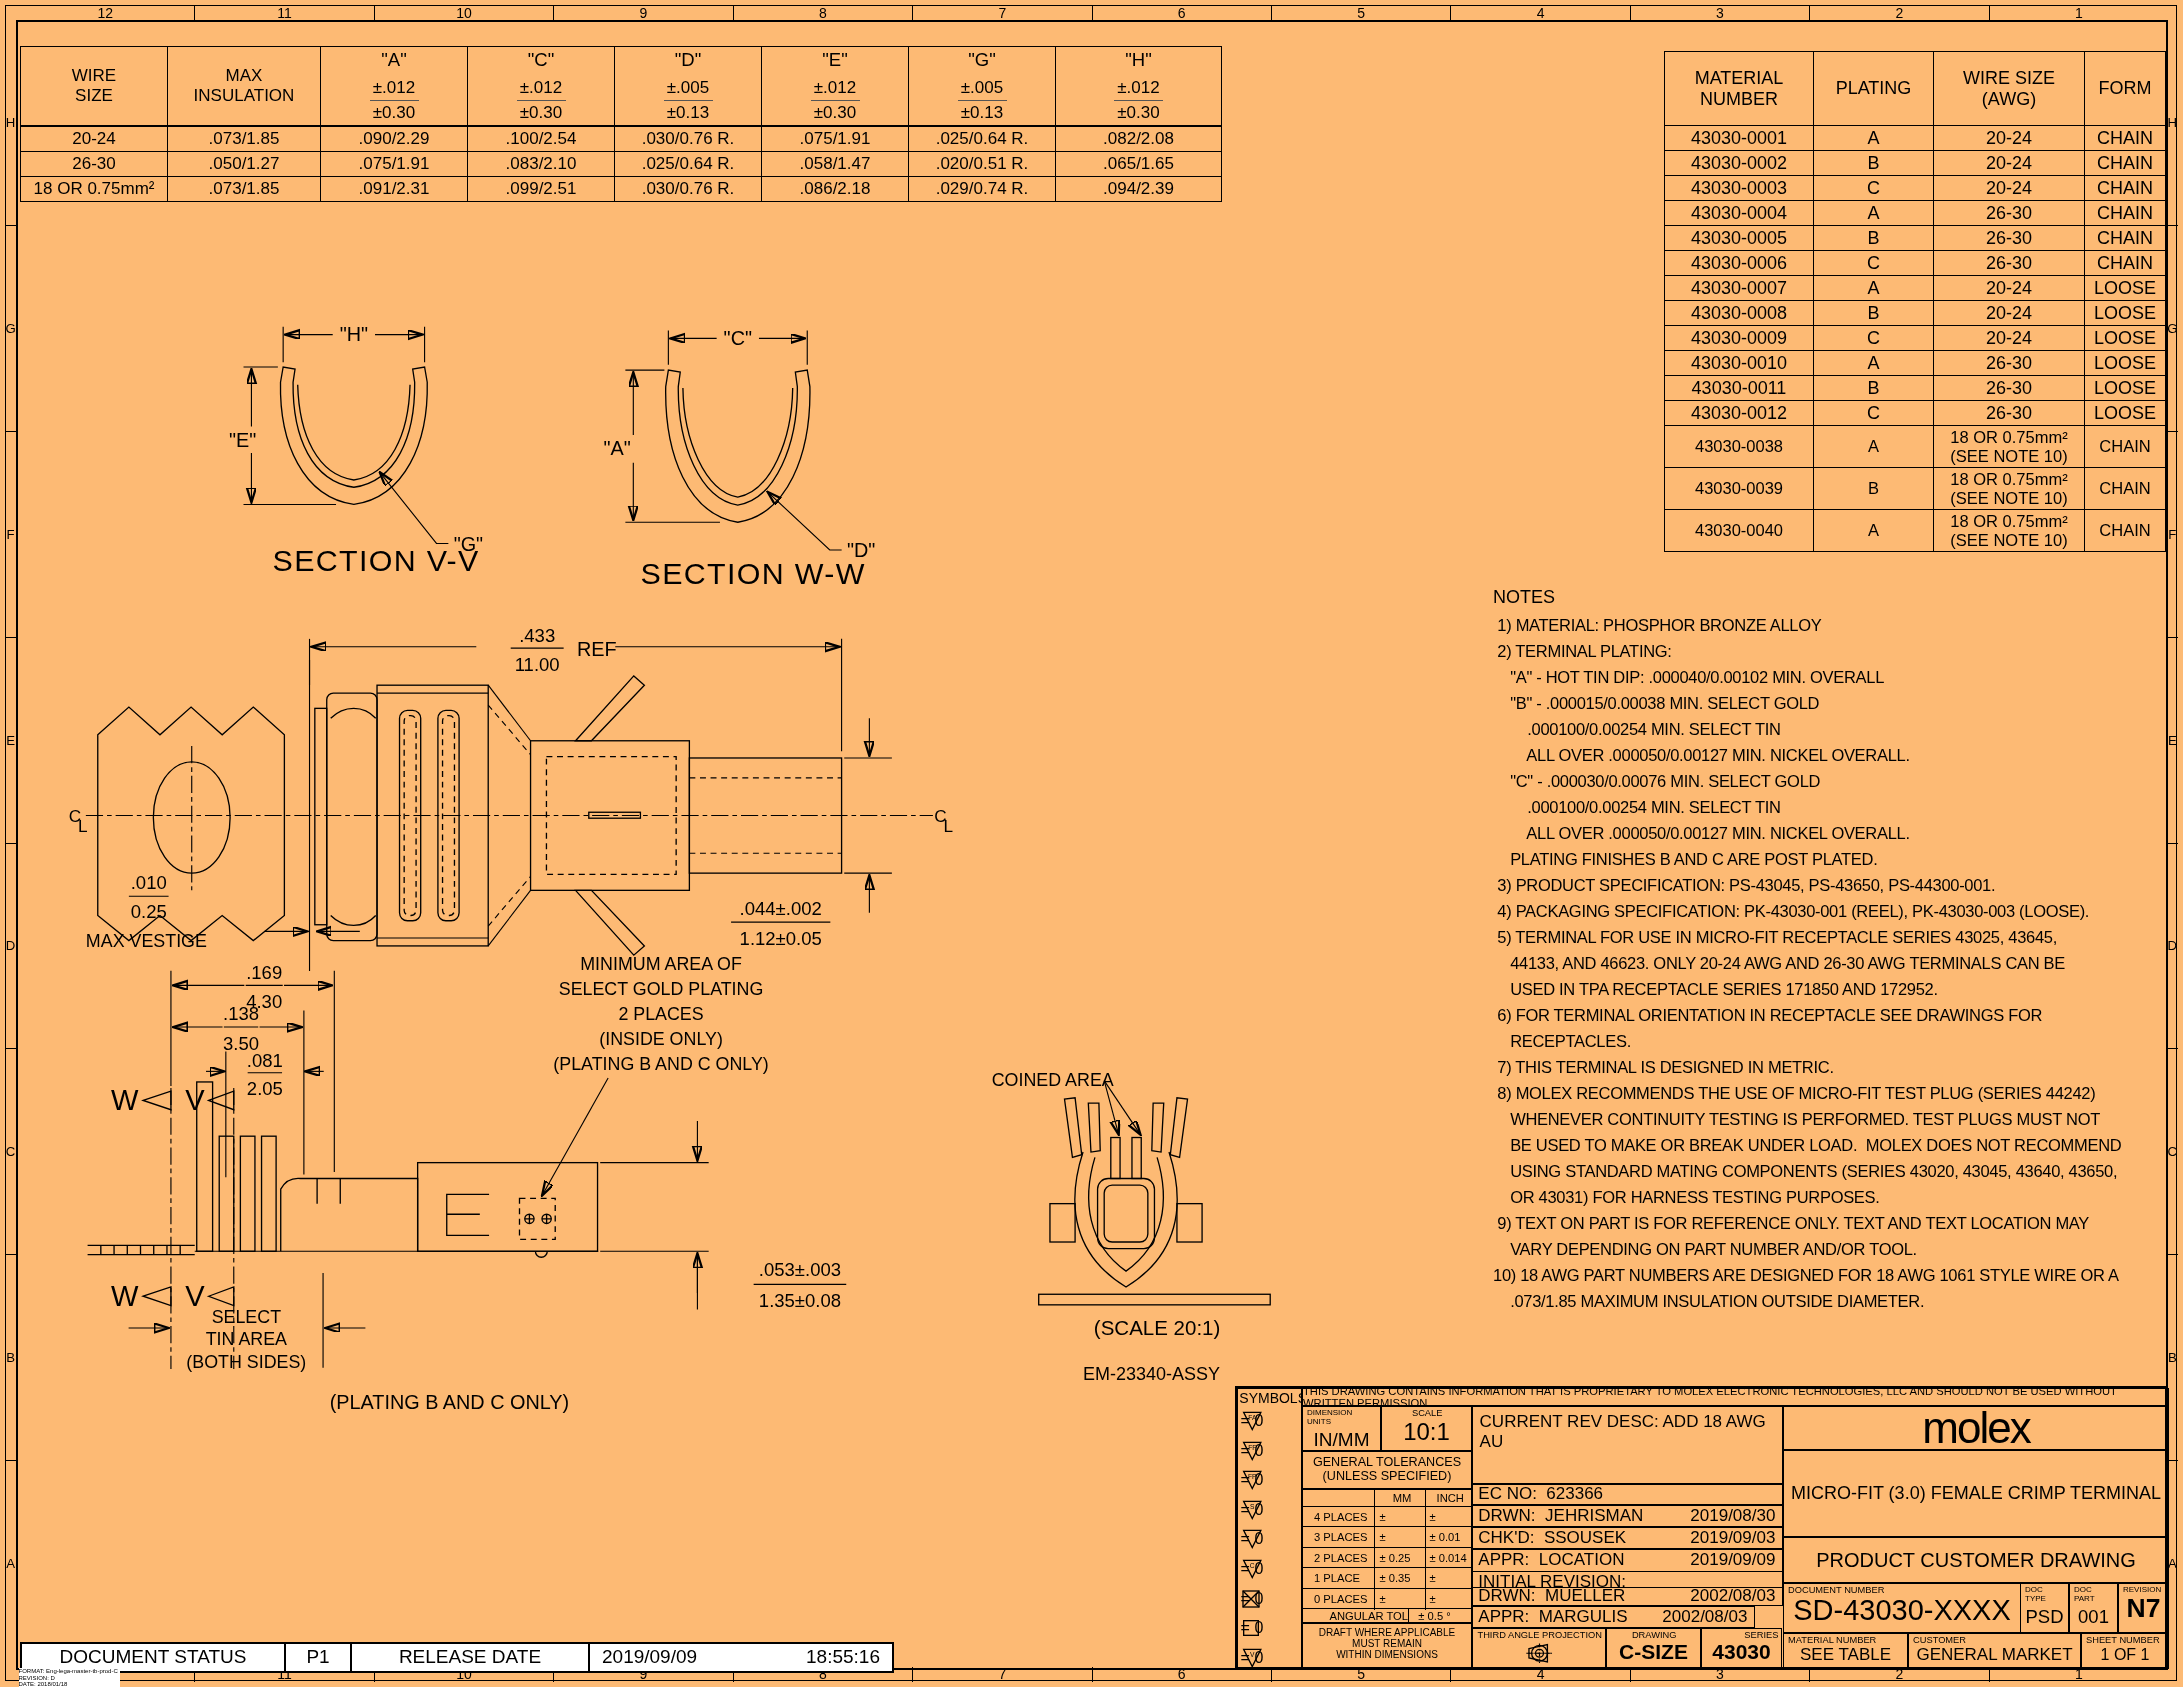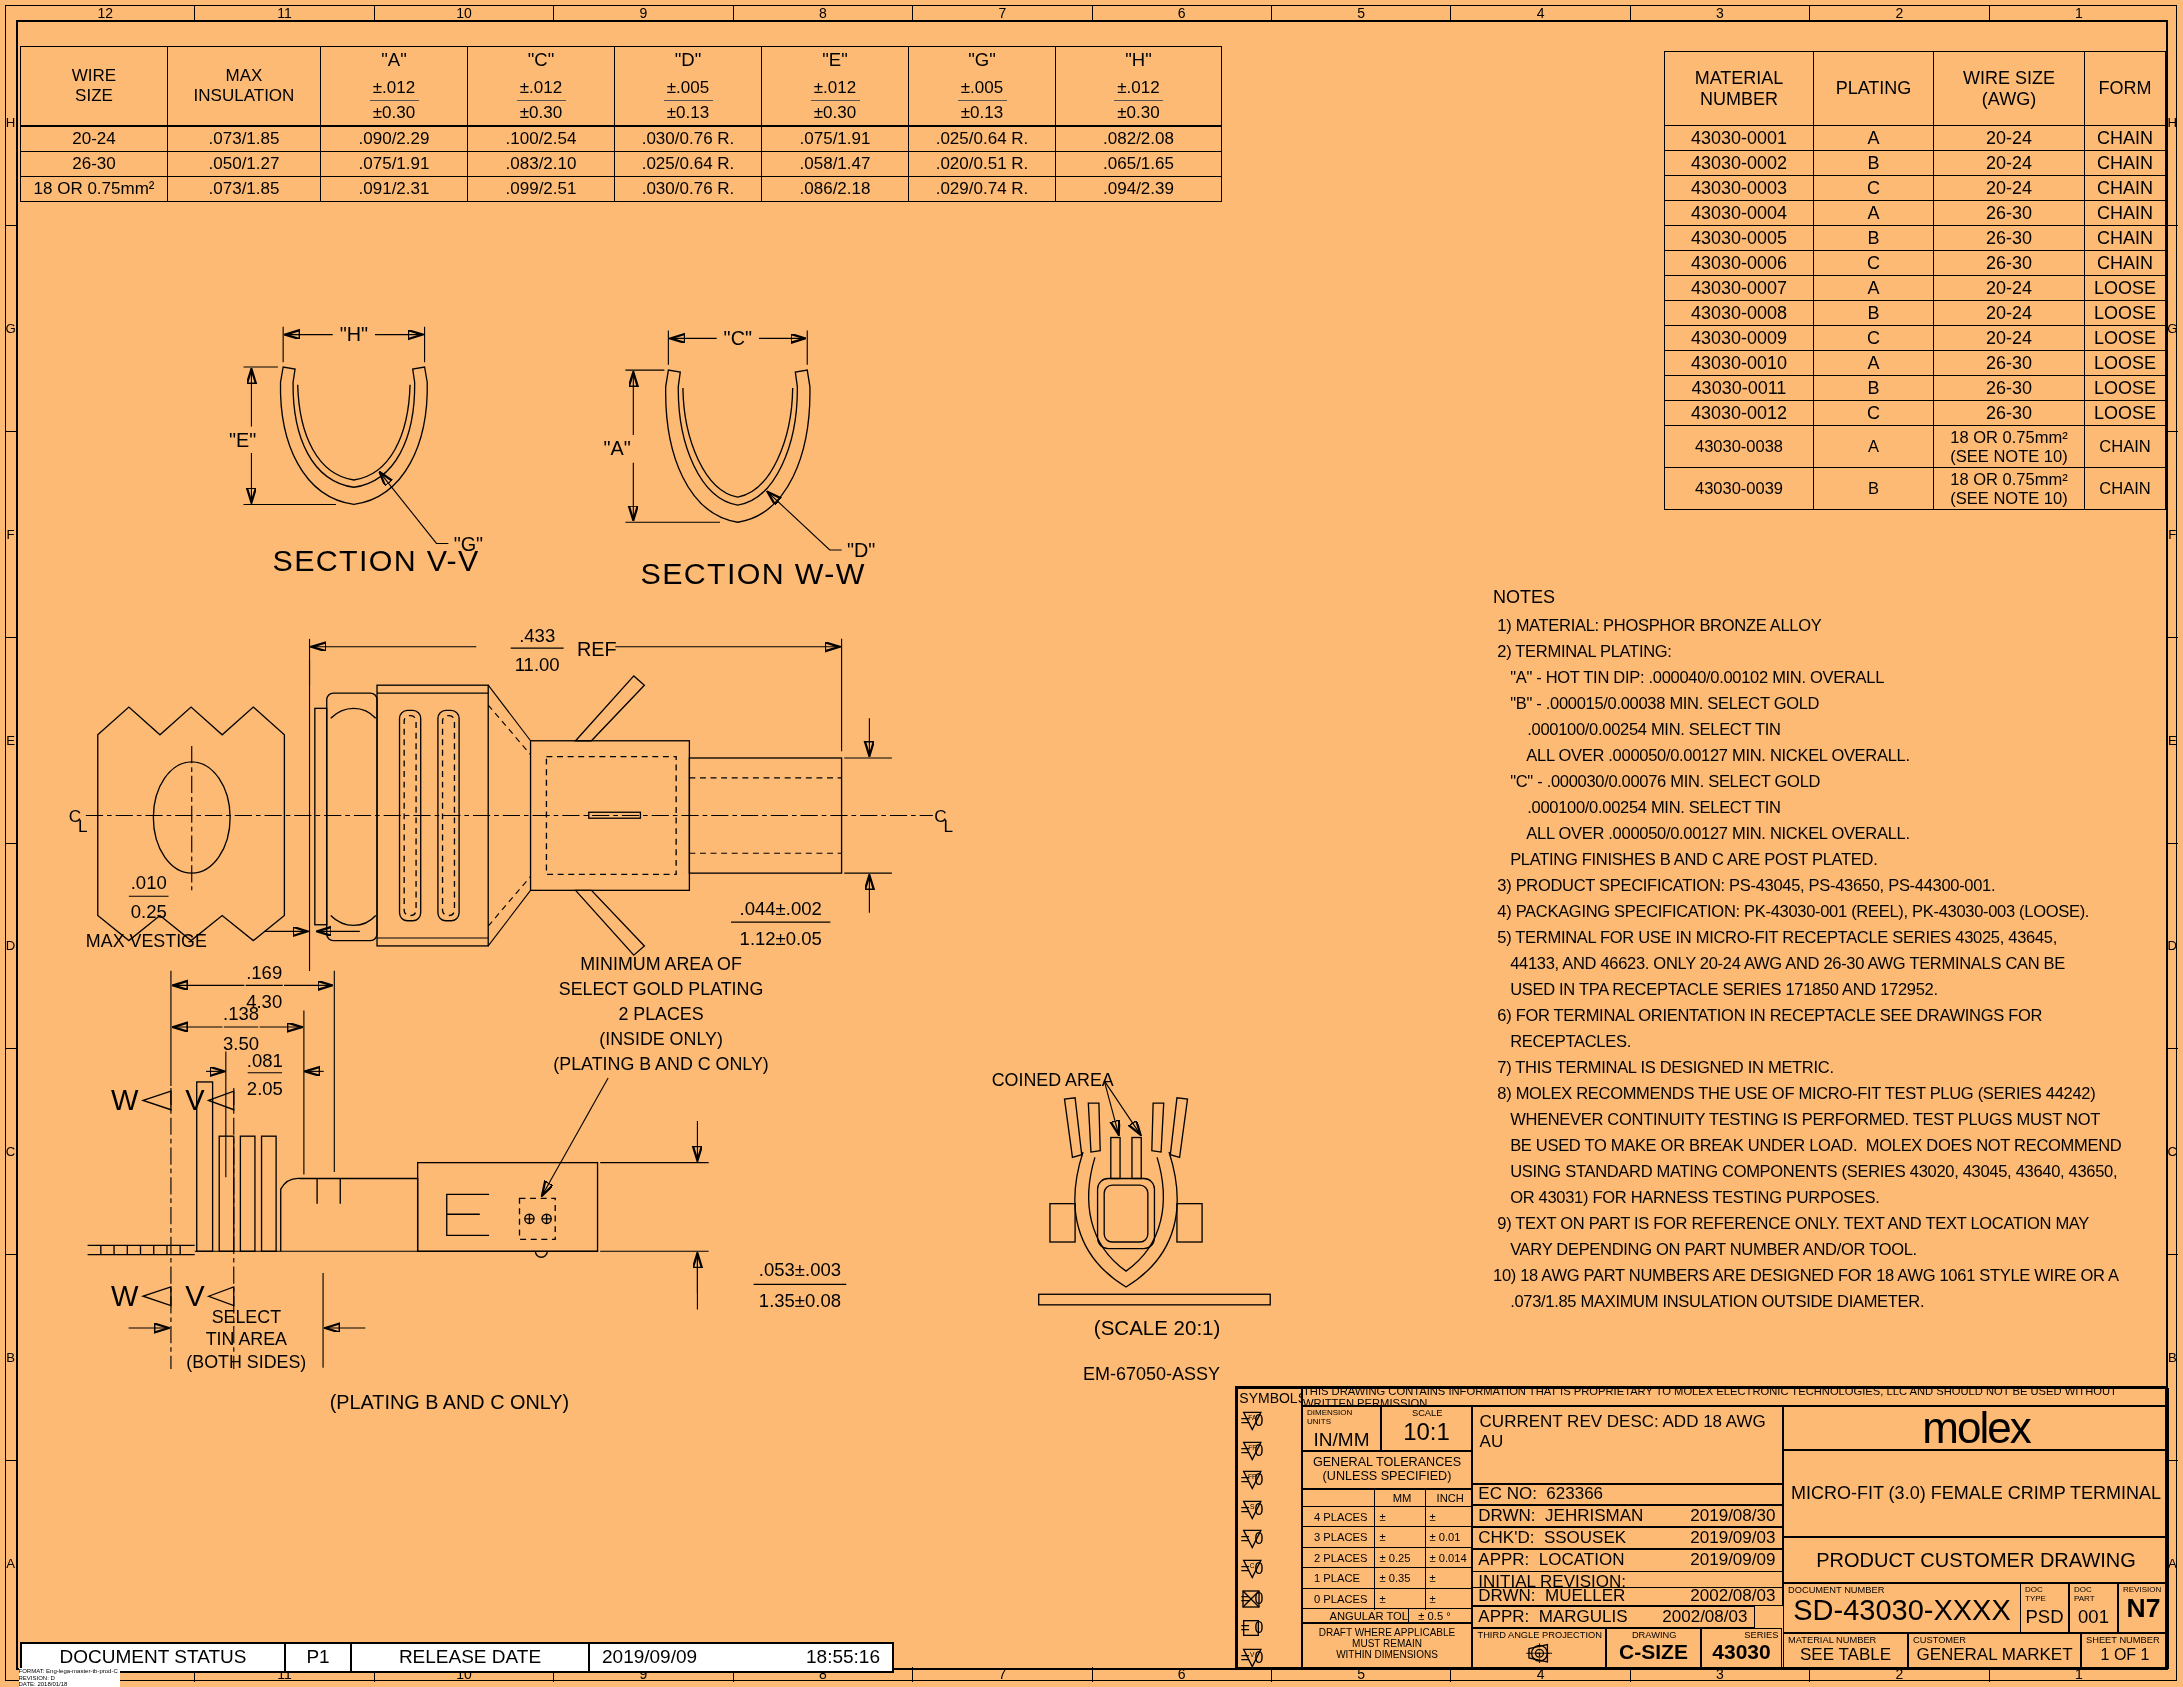--- a/index.html
+++ b/index.html
@@ -326,20 +326,29 @@
           <td>A</td>
           <td>
             <div>18 OR 0.75mm²</div>
             <div>(SEE NOTE 10)</div>
           </td>
           <td>CHAIN</td>
         </tr>
       <tr class="tall">
           <td>43030-0039</td>
           <td>B</td>
+          <td>
+            <div>18 OR 0.75mm²</div>
+            <div>(SEE NOTE 10)</div>
+          </td>
+          <td>CHAIN</td>
+        </tr>
+      <tr class="tall">
+          <td>43030-0040</td>
+          <td>A</td>
           <td>
             <div>18 OR 0.75mm²</div>
             <div>(SEE NOTE 10)</div>
           </td>
           <td>CHAIN</td>
         </tr>
     </tbody>
   </table>
 
   <svg class="abs" style="left:225px;top:304px" width="304" height="278" viewBox="0 0 460 420">
@@ -571,21 +580,21 @@
     WHENEVER CONTINUITY TESTING IS PERFORMED. TEST PLUGS MUST NOT
     BE USED TO MAKE OR BREAK UNDER LOAD.  MOLEX DOES NOT RECOMMEND
     USING STANDARD MATING COMPONENTS (SERIES 43020, 43045, 43640, 43650,
     OR 43031) FOR HARNESS TESTING PURPOSES.
  9) TEXT ON PART IS FOR REFERENCE ONLY. TEXT AND TEXT LOCATION MAY
     VARY DEPENDING ON PART NUMBER AND/OR TOOL.
 10) 18 AWG PART NUMBERS ARE DESIGNED FOR 18 AWG 1061 STYLE WIRE OR A
     .073/1.85 MAXIMUM INSULATION OUTSIDE DIAMETER.</div>
   </div>
 
-  <div class="abs emassy">EM-67050-ASSY</div>
+  <div class="abs emassy">EM-23340-ASSY</div>
 
   <div id="tblock" class="abs">
     <div class="cell" style="left:0;top:0;width:65px;height:281px">
       <div style="font-size:14px;padding:1.3px 0 0 1.3px">SYMBOLS</div>
       <div class="symrow">
           <svg width="22.5" height="20" viewBox="0 0 34 30" style="font-size:26px">
             <path d="M4,2 h26 l-13,26 z"></path>
             <text x="17" y="13" text-anchor="middle" style="font-size:10px">FA</text>
           </svg>
           <span class="eq">= 0</span>

